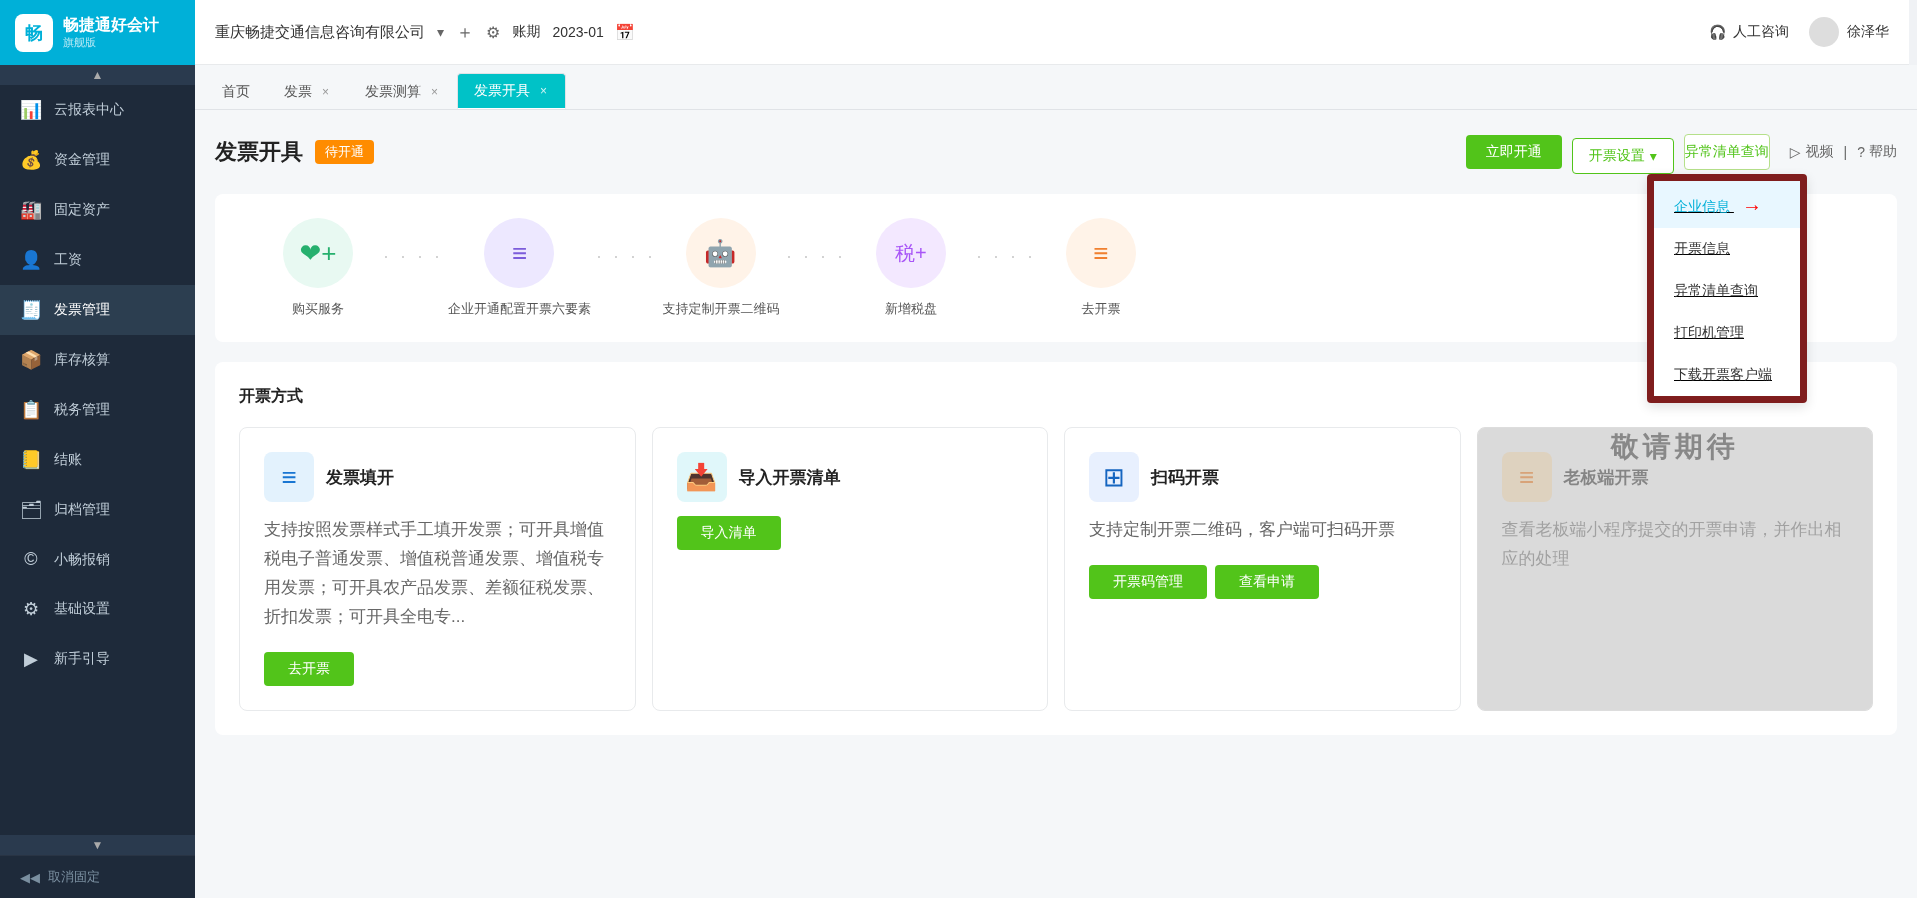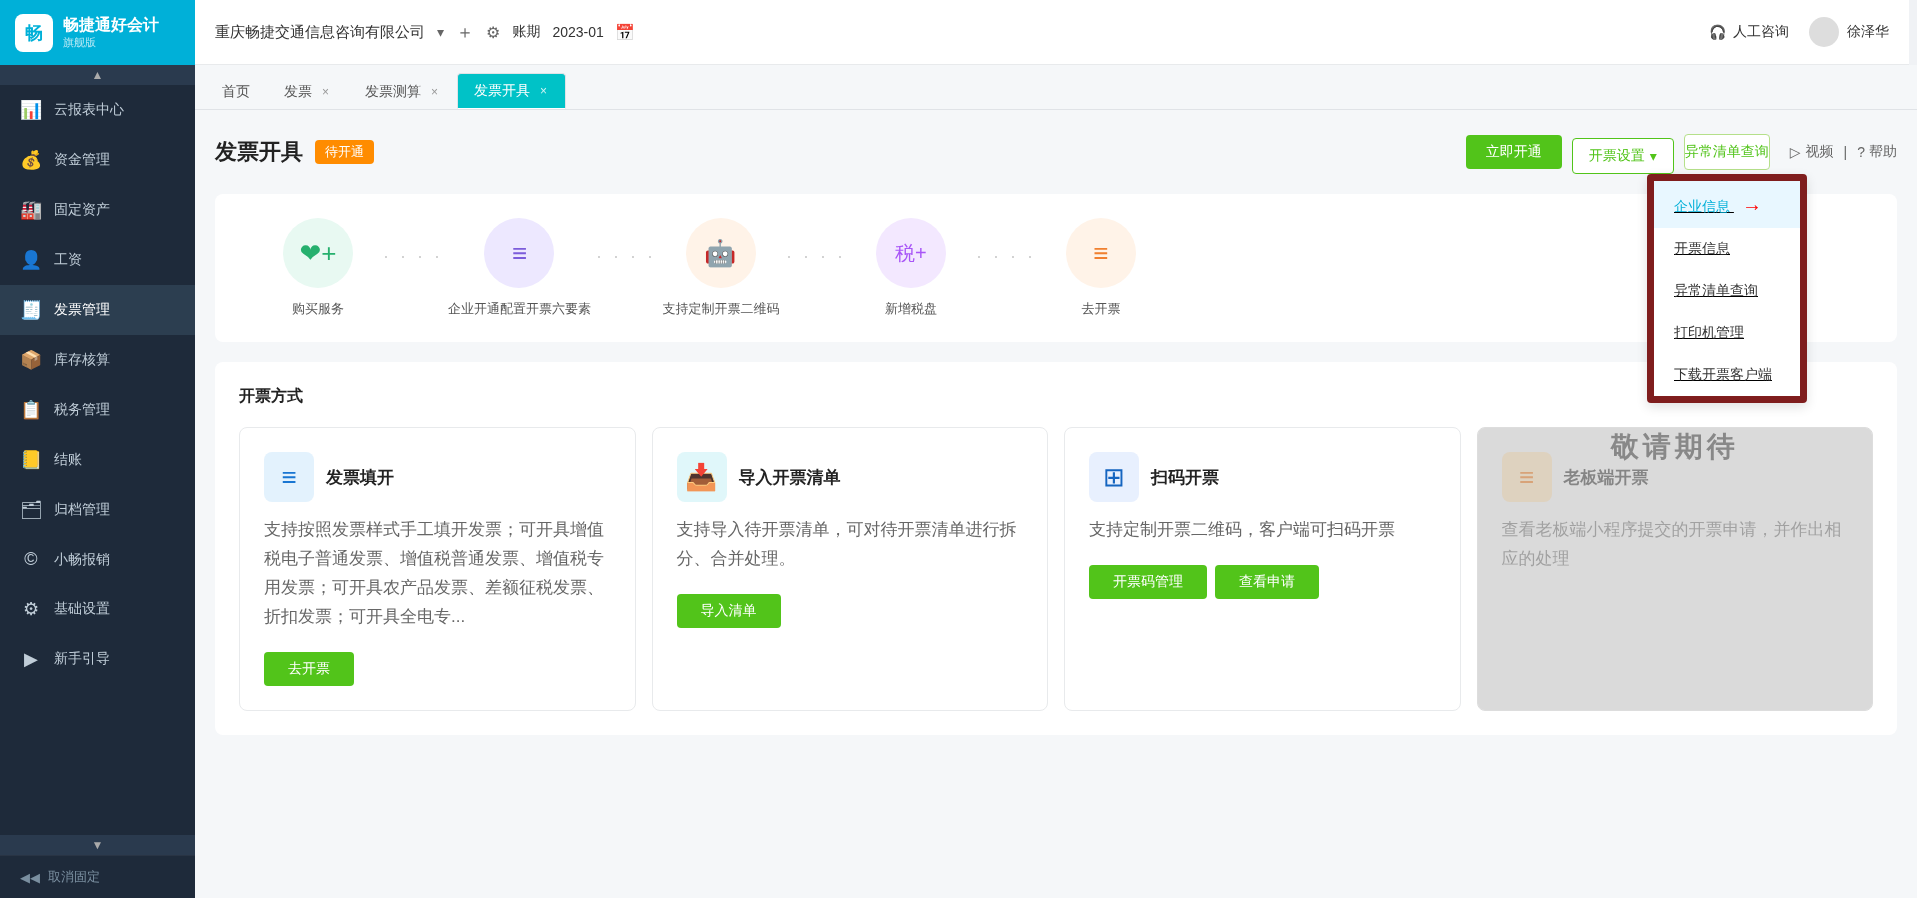--- a/index.html
+++ b/index.html
@@ -354,23 +354,20 @@
           支持按照发票样式手工填开发票；可开具增值税电子普通发票、增值税普通发票、增值税专用发票；可开具农产品发票、差额征税发票、折扣发票；可开具全电专...
         </div>
         <button class="method-btn">去开票</button>
       </div>
 
       <div class="method-card">
         <div class="method-header">
           <div style="width:50px;height:50px;background:#e0f7fa;border-radius:8px;display:flex;align-items:center;justify-content:center;font-size:26px;color:#00897b;">📥</div>
           <div class="method-title">导入开票清单</div>
         </div>
-        <div class="method-desc">
-          支持导入待开票清单，可对待开票清单进行拆分、合并处理。
-        </div>
         <button class="method-btn">导入清单</button>
       </div>
 
       <div class="method-card">
         <div class="method-header">
           <div style="width:50px;height:50px;background:#e8f0fe;border-radius:8px;display:flex;align-items:center;justify-content:center;font-size:26px;color:#1565c0;">⊞</div>
           <div class="method-title">扫码开票</div>
         </div>
         <div class="method-desc">
           支持定制开票二维码，客户端可扫码开票

